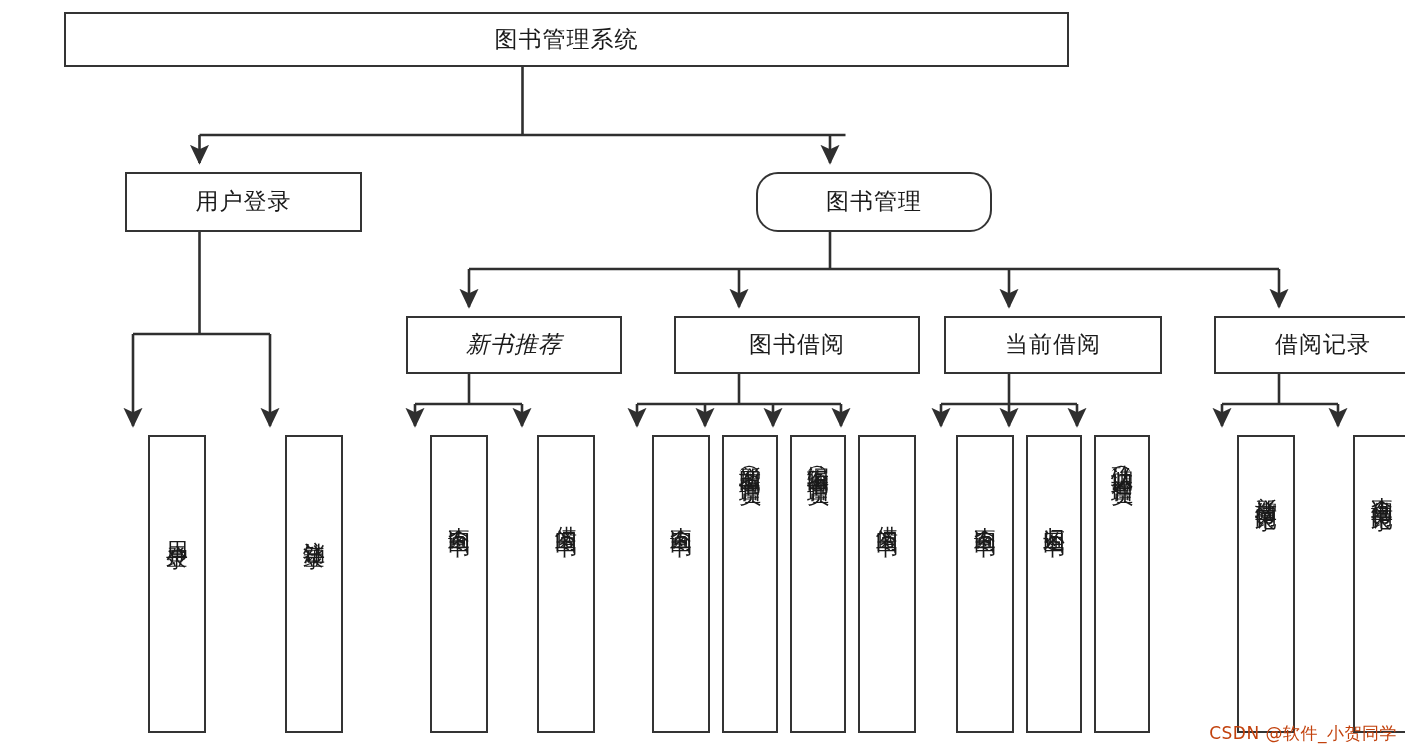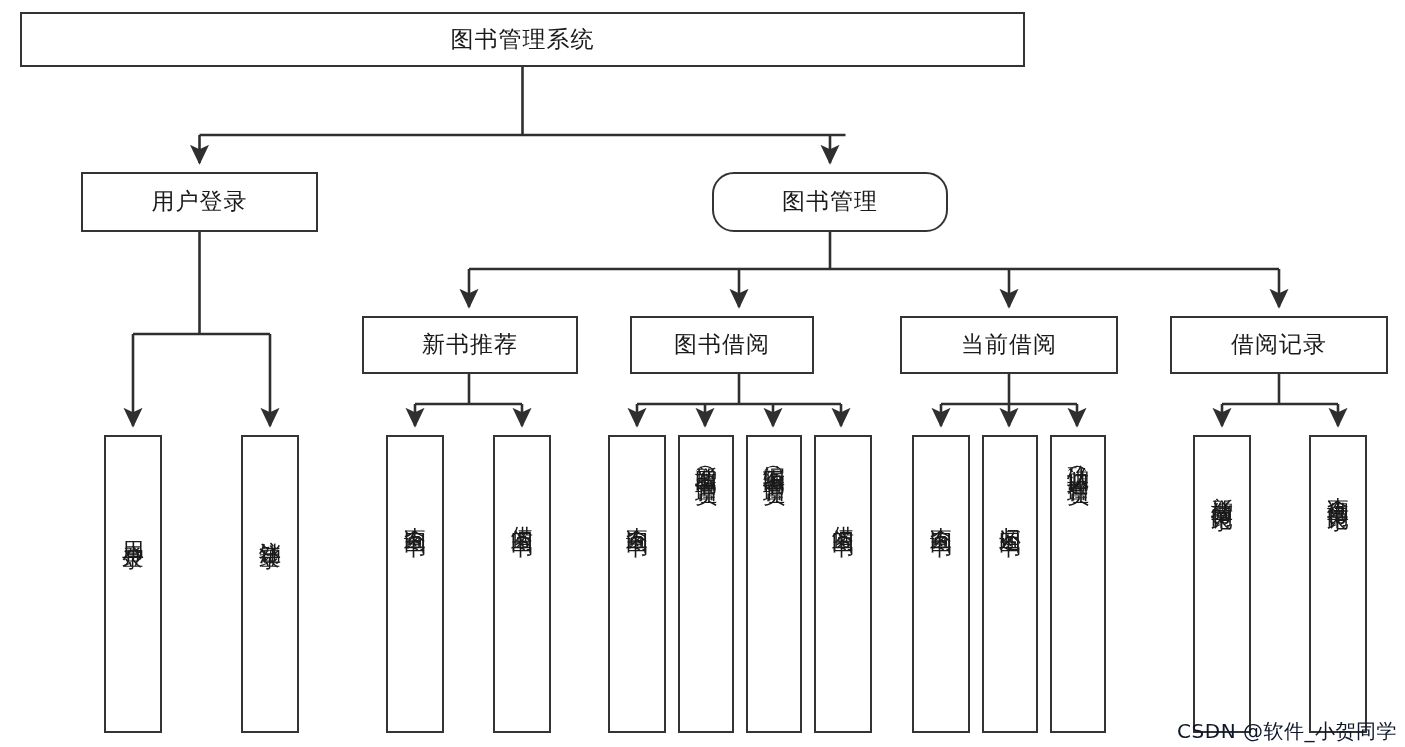--- a/index.html
+++ b/index.html
@@ -28,20 +28,21 @@
   .node {
     position: absolute;
     box-sizing: border-box;
     background: #ffffff;
     border: 2.5px solid #343434;
     display: flex;
     align-items: center;
     justify-content: center;
     color: #1a1a1a;
     z-index: 3;
+    margin-left: 44px;
   }
   .node.horiz {
     font-size: 23px;
     letter-spacing: 1px;
     line-height: 1.1;
   }
   .node.root {
     font-size: 23px;
   }
   .node.vert {
@@ -55,22 +56,22 @@
     font-size: 22px;
     line-height: 1.28;
     letter-spacing: 3px;
     white-space: nowrap;
     color: #1a1a1a;
   }
   .watermark {
     position: absolute;
     right: 8px;
     bottom: 2px;
-    font-size: 20px;
-    color: #0f172a;
+    font-size: 17px;
+    color: #c2410c;
     letter-spacing: 0.5px;
     z-index: 5;
     white-space: nowrap;
   }
 </style>
 </head>
 <body>
 
 <div id="canvas">
 
@@ -128,24 +129,24 @@
     <span>图书管理系统</span>
   </div>
 
   <div class="node horiz" style="left:81px; top:172px; width:237px; height:60px;">
     <span>用户登录</span>
   </div>
   <div class="node horiz" style="left:712px; top:172px; width:236px; height:60px;border-radius:22px;">
     <span>图书管理</span>
   </div>
 
-  <div class="node horiz" style="left:362px; top:316px; width:216px; height:58px;">
+  <div class="node horiz" style="left:362px; top:316px; width:216px; height:58px;font-style:italic;">
     <span>新书推荐</span>
   </div>
-  <div class="node horiz" style="left:630px; top:316px; width:184px; height:58px;">
+  <div class="node horiz" style="left:630px; top:316px; width:246px; height:58px;">
     <span>图书借阅</span>
   </div>
   <div class="node horiz" style="left:1170px; top:316px; width:218px; height:58px;">
     <span>借阅记录</span>
   </div>
   <div class="node horiz" style="left:900px; top:316px; width:218px; height:58px;">
     <span>当前借阅</span>
   </div>
 
   <div class="node vert" style="left:104px; top:435px; width:58px; height:298px;">

